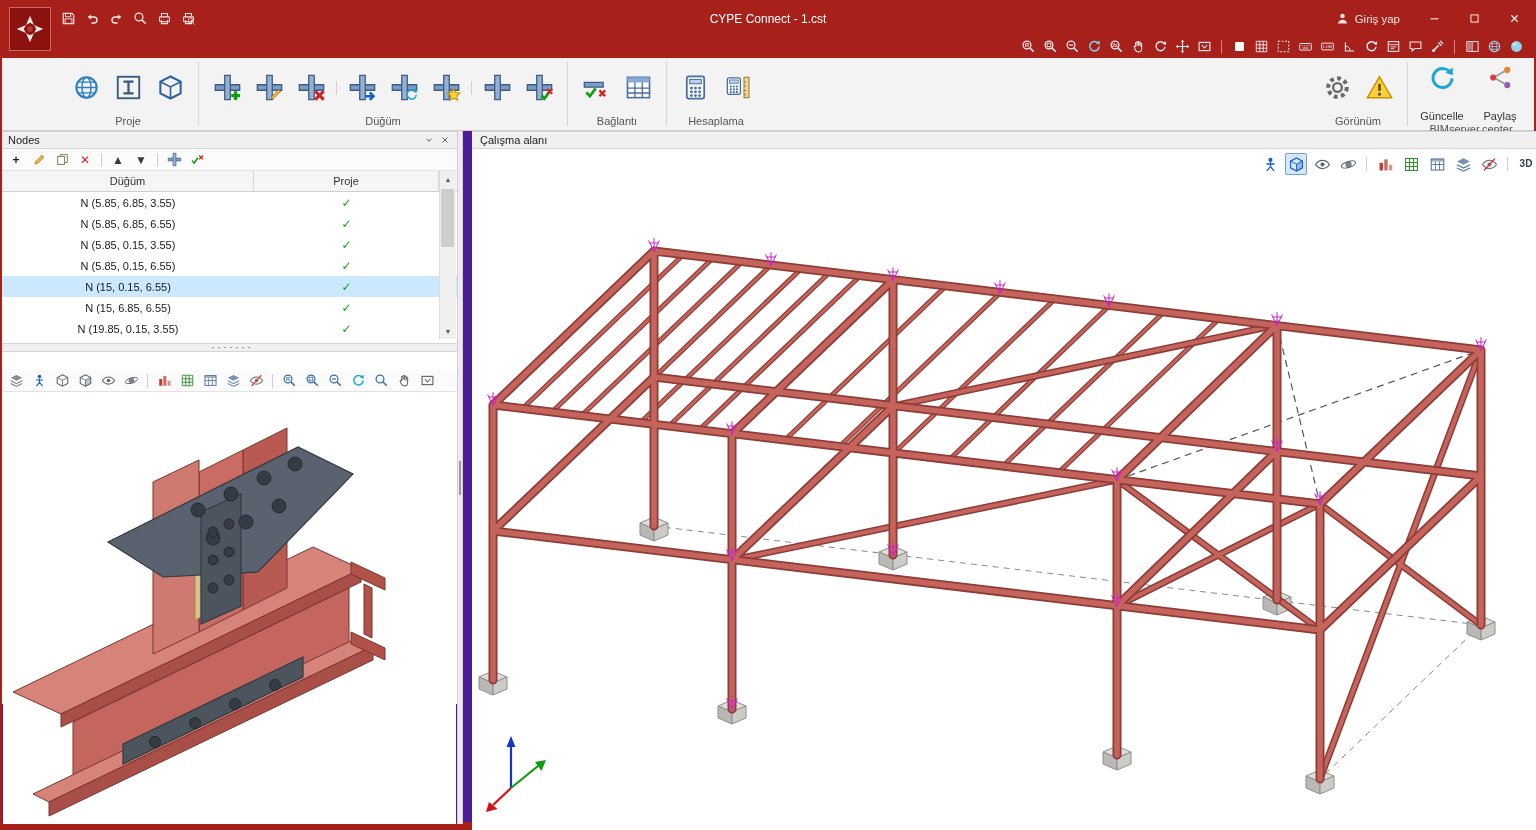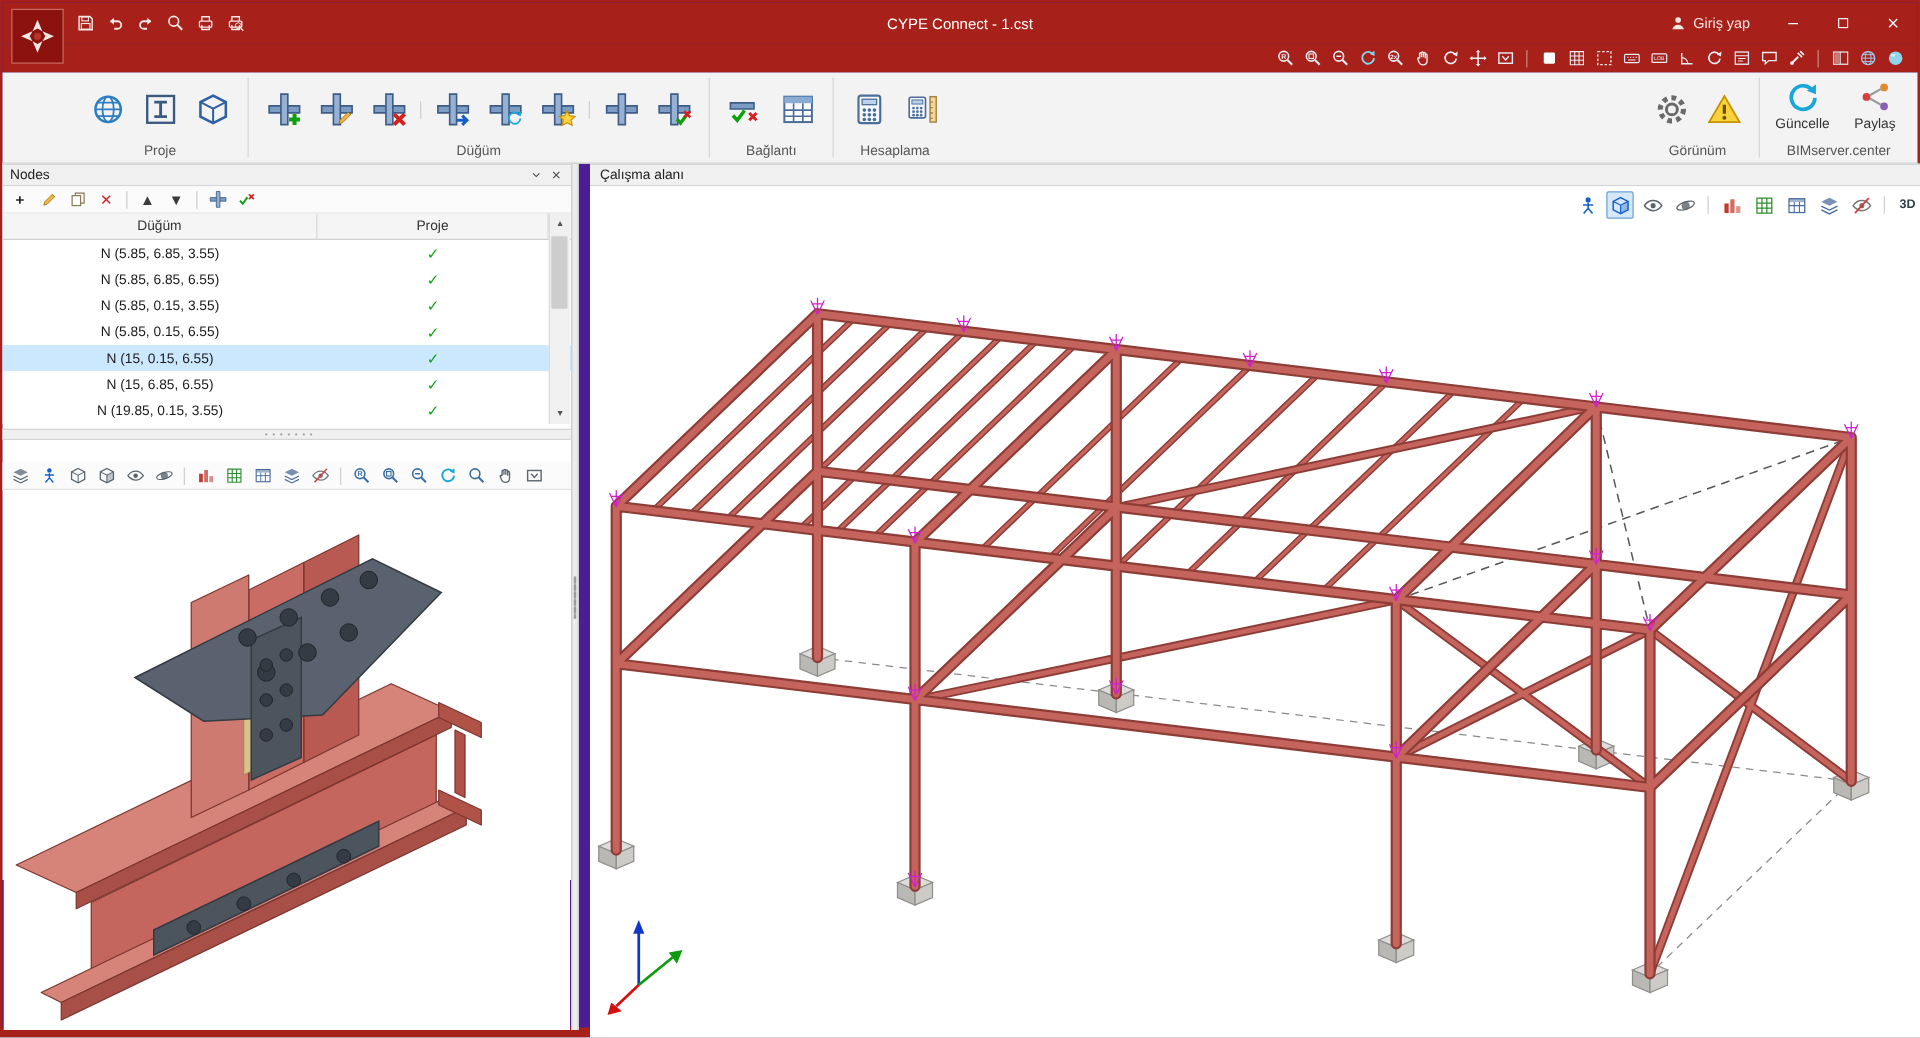--- a/index.html
+++ b/index.html
@@ -44,21 +44,21 @@
   .ribbon{position:absolute;left:0;top:56px;width:100%;height:73px;background:#f3f3f3;
     border-bottom:1px solid #cbcbcb;display:flex;align-items:stretch;padding-left:56px}
   .rgroup{display:flex;flex-direction:column;align-items:center;padding:3px 8px 1px}
   .ricons{display:flex;align-items:center;gap:2px;flex:1}
   .ricons .tbtn{width:40px;height:48px}
   .ricons .tbtn svg{width:29px;height:29px}
   .rlabel{font-size:11px;color:#555;padding:1px 2px 2px;white-space:nowrap}
   .rsep{width:1px;background:#d7d7d7;margin:4px 0}
   .rspacer{flex:1}
   .bimrow{display:flex;align-items:flex-start;gap:6px;flex:1}
-  .bimbtn{display:flex;flex-direction:column;align-items:center;gap:2px;width:52px;padding-top:3px;cursor:default}
+  .bimbtn{display:flex;flex-direction:column;align-items:center;gap:19px;width:52px;padding-top:3px;cursor:default}
   .bimbtn svg{width:27px;height:27px}
   .bimcap{font-size:11px;color:#333;white-space:nowrap}
 
   
   #left{position:absolute;left:0;top:129px;width:455px;height:573px;background:#fff}
   .phdr{position:absolute;left:0;width:100%;height:18px;background:#f0f0f0;
     border-top:1px solid #d5d5d5;border-bottom:1px solid #d5d5d5;
     display:flex;align-items:center;padding:0 4px 0 6px;font-size:11px;color:#222}
   .ptitle{margin-right:auto}
   .pbtn{width:16px;height:14px;display:inline-flex;align-items:center;justify-content:center;color:#444;cursor:default}

